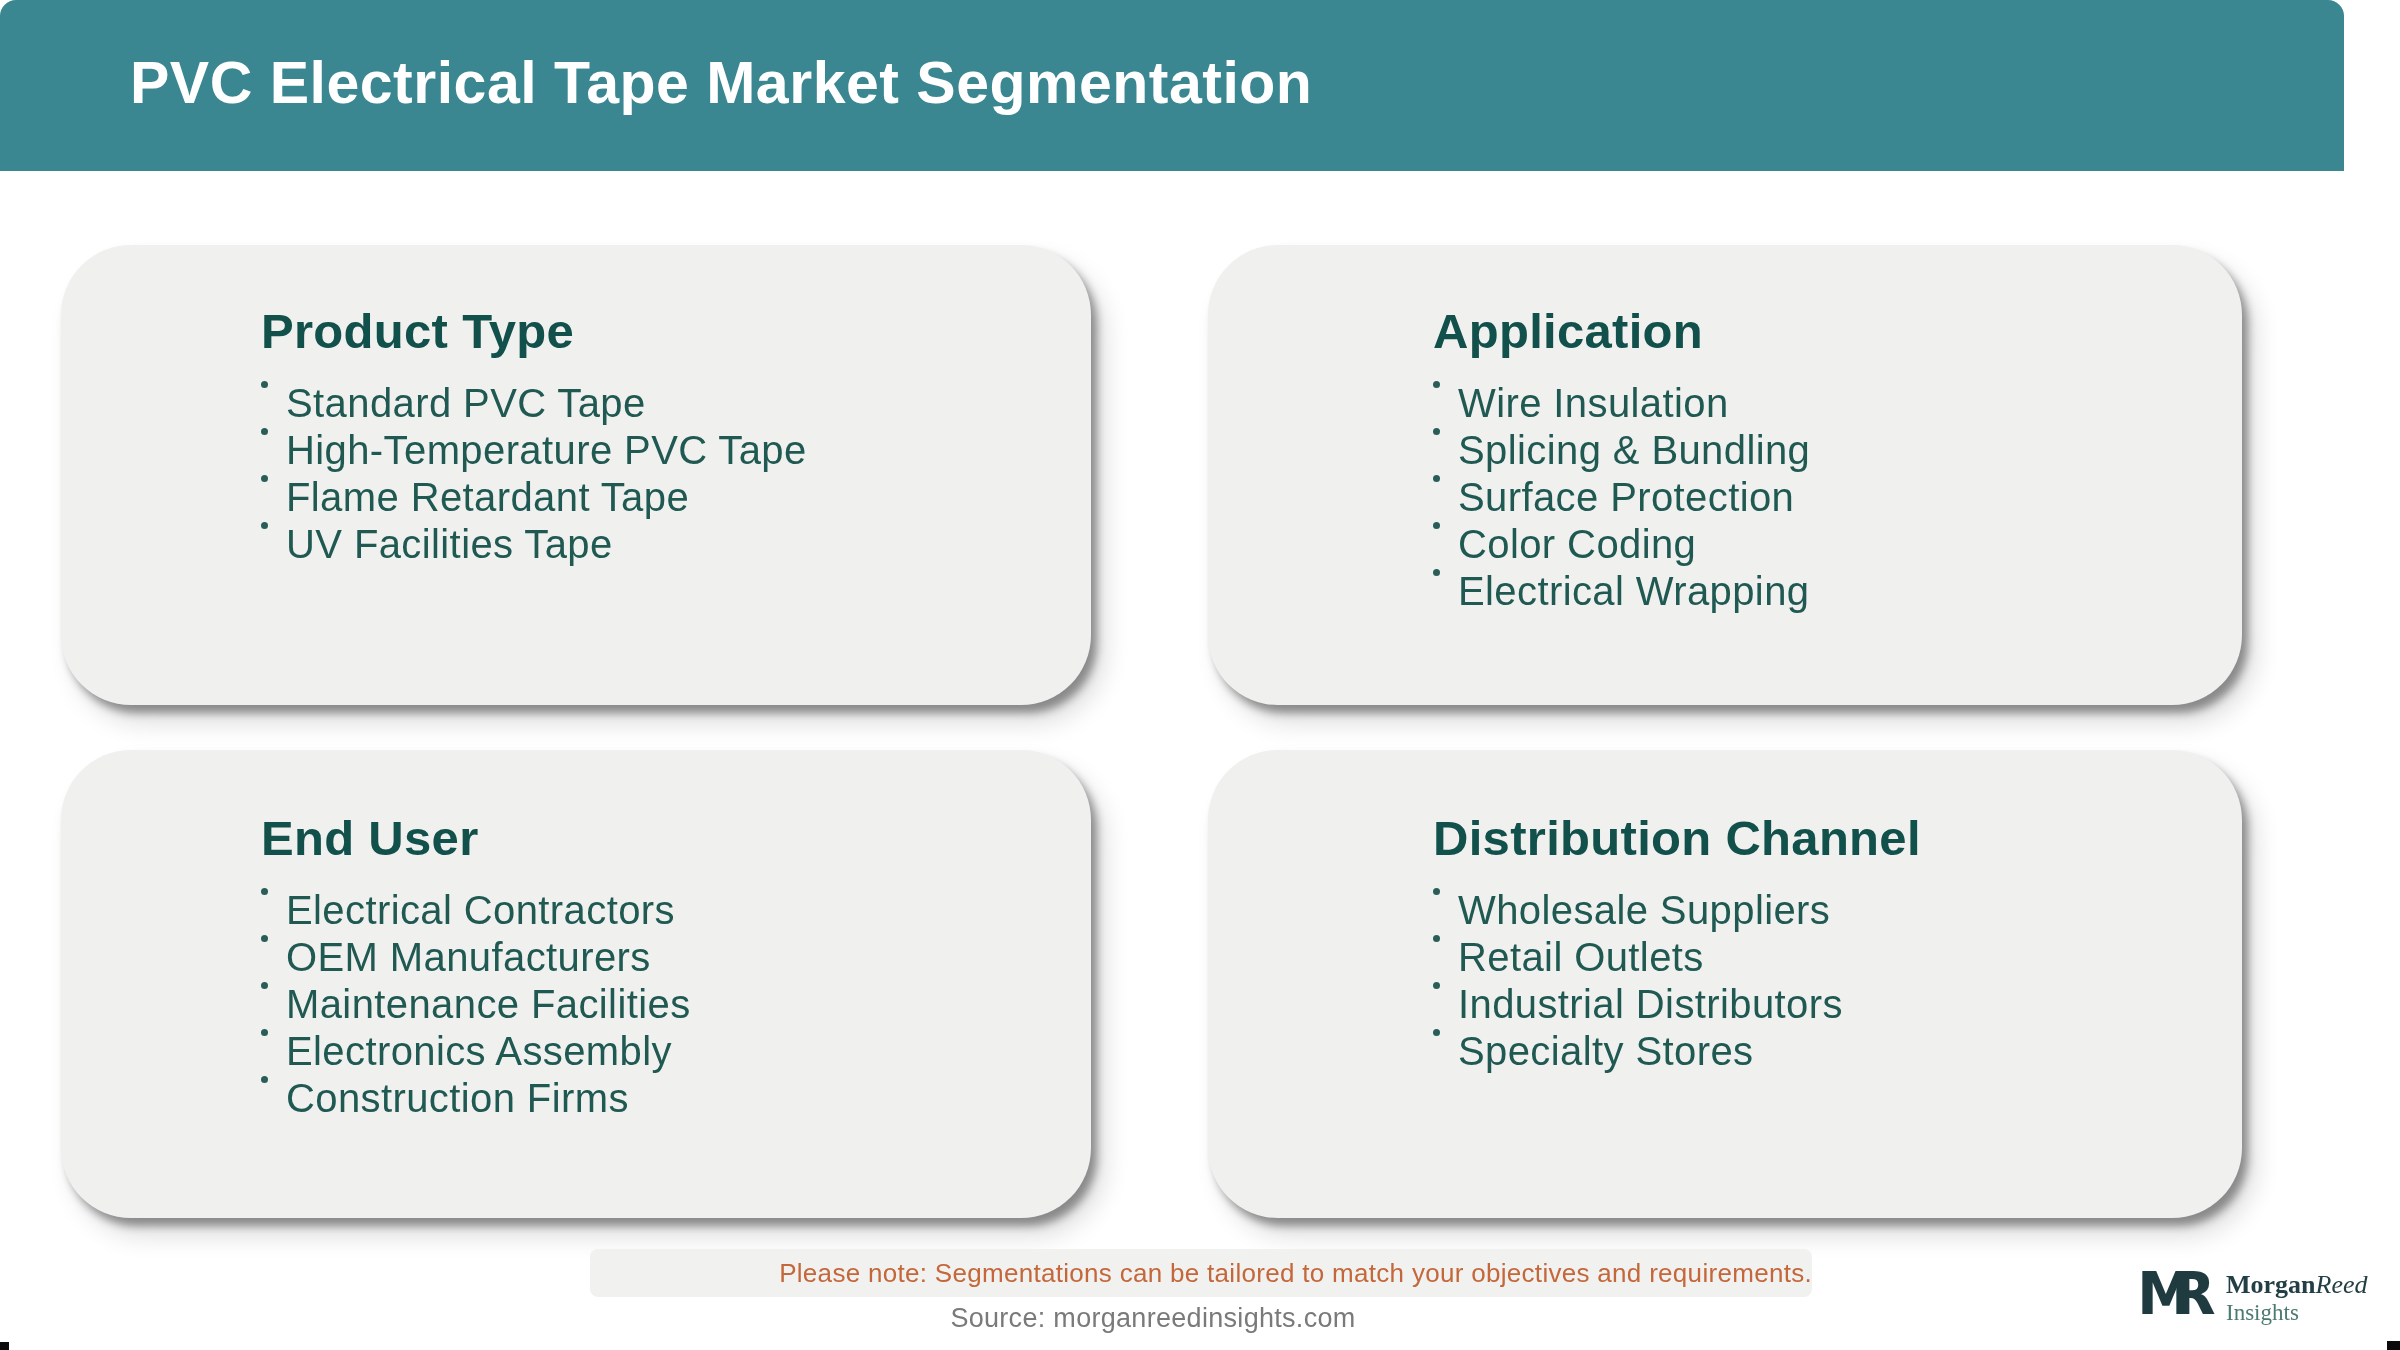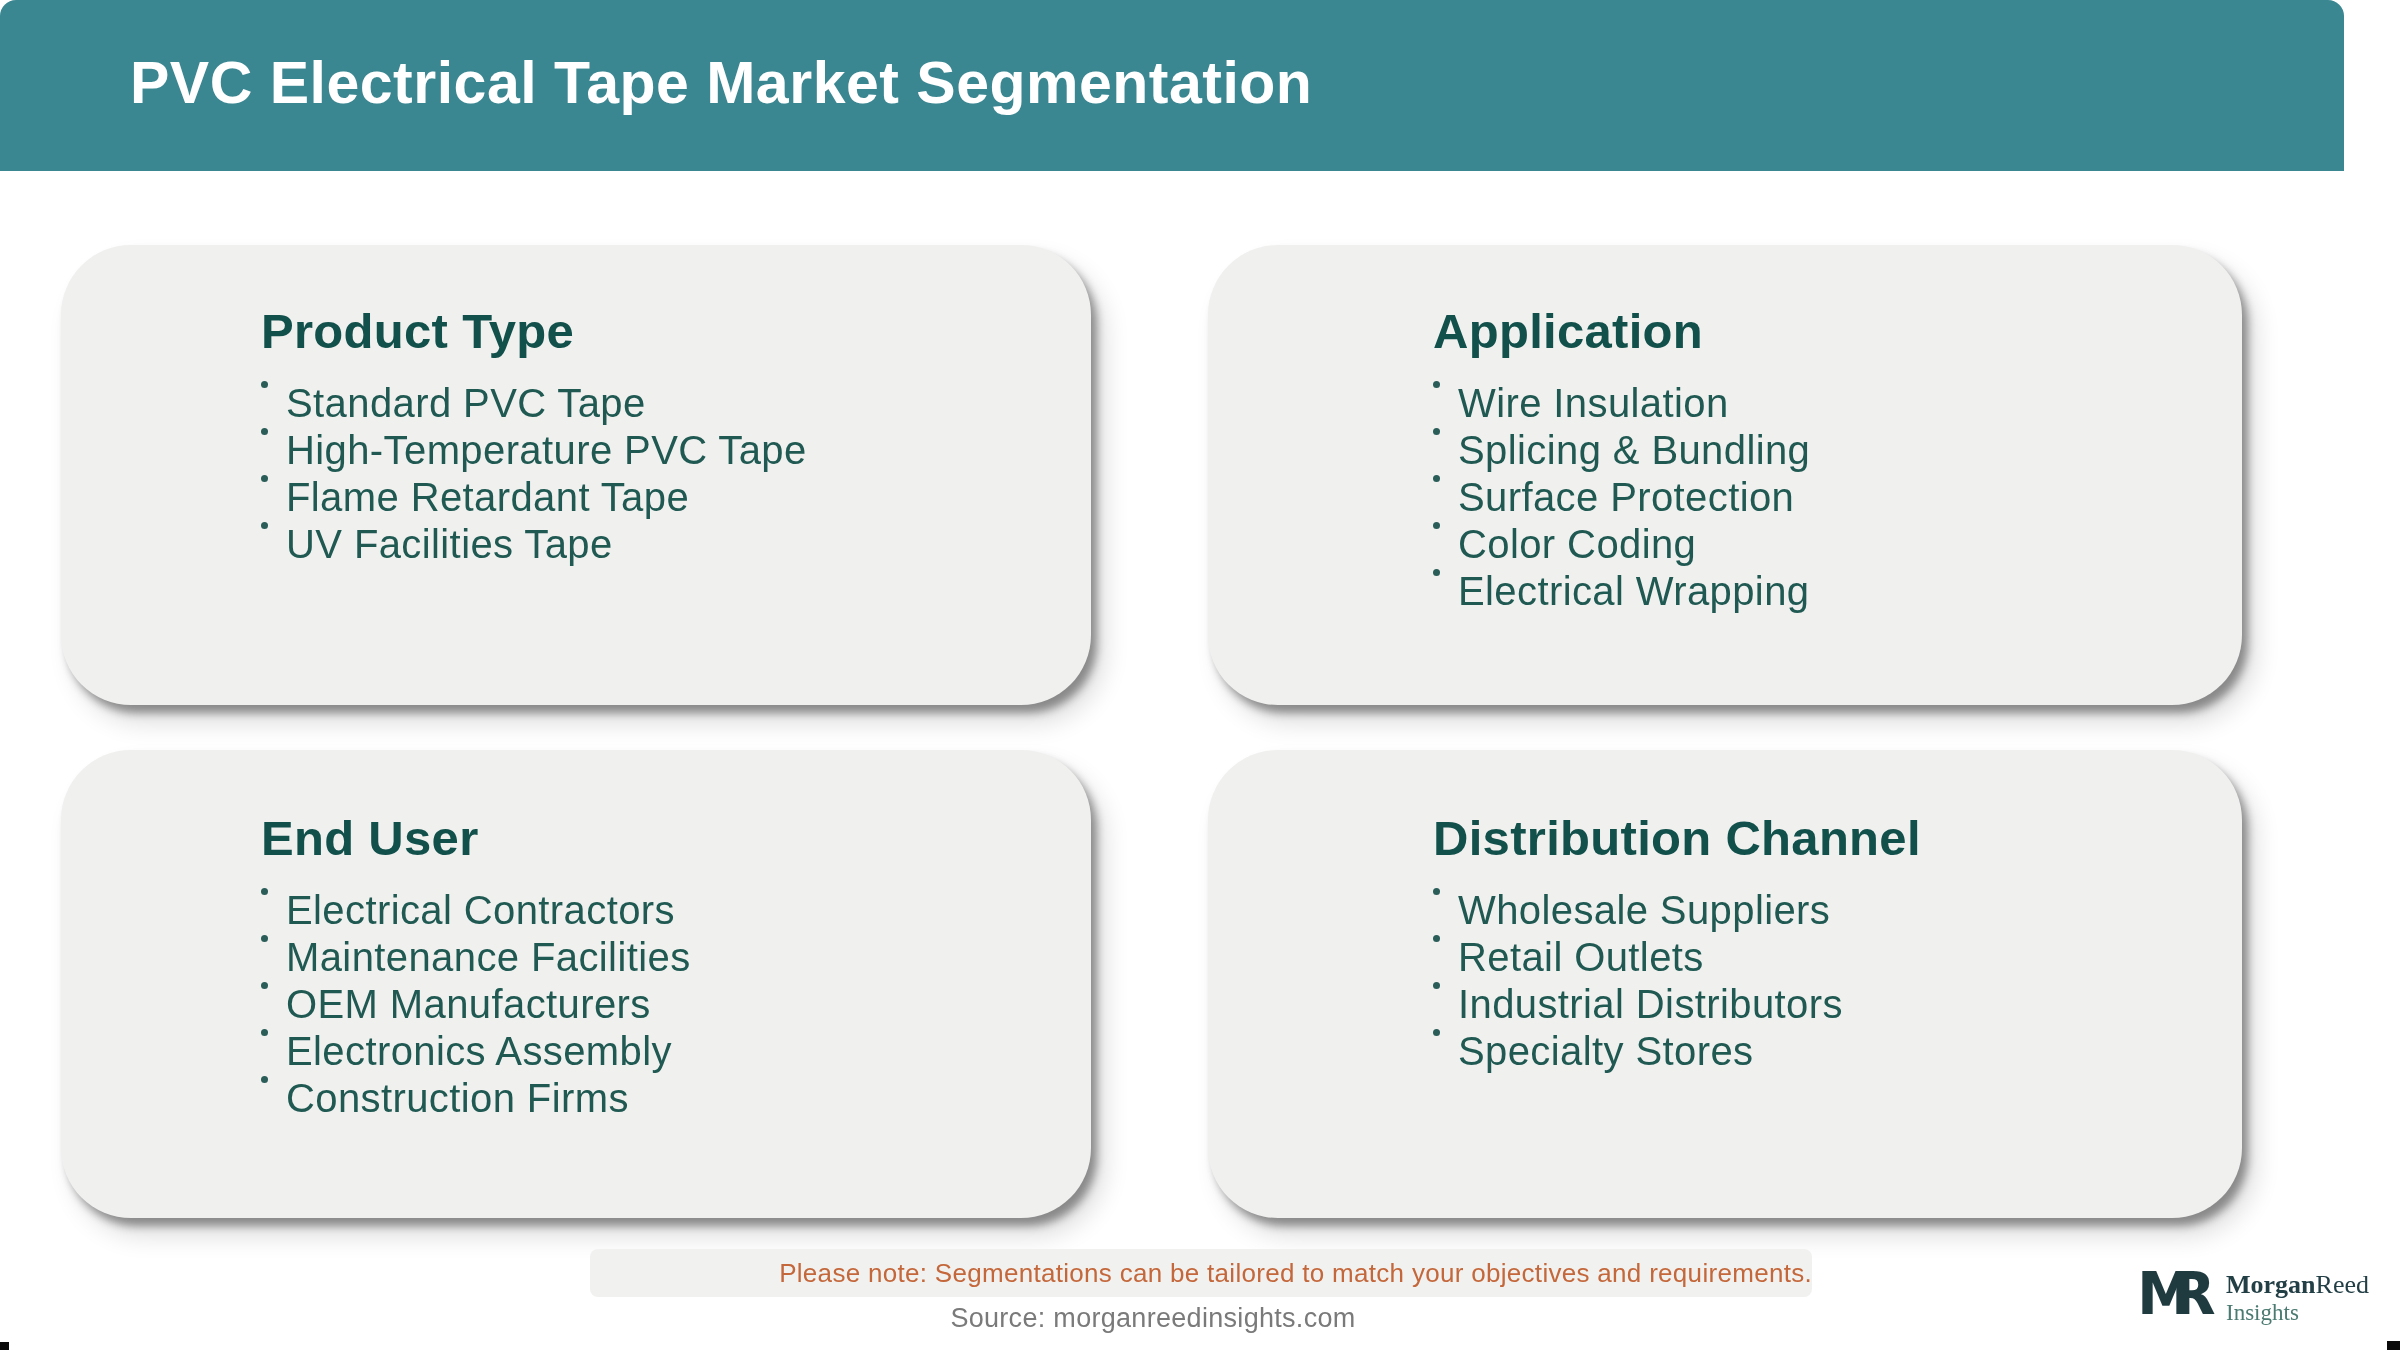--- a/index.html
+++ b/index.html
@@ -103,21 +103,21 @@
     align-items: flex-start;
   }
   .logo-mark { width: 76px; height: 50px; overflow: visible; margin-right: 10px; }
   .logo-text { display: flex; flex-direction: column; line-height: 1; margin-top: 4px; }
   .logo-name {
     font-family: "Liberation Serif", "DejaVu Serif", serif;
     font-size: 26px;
     color: #233F46;
   }
   .logo-name .nm1 { font-weight: bold; }
-  .logo-name .nm2 { font-weight: 500; }
+  .logo-name .nm2 { font-weight: 500; font-style: italic; }
   .logo-tagline {
     font-family: "Liberation Serif", "DejaVu Serif", serif;
     font-size: 23px;
     color: #4A7A70;
     margin-top: 3px;
   }
 
   
   .corner-mark { position: absolute; background: #0a0a0a; }
   .corner-mark.bl { left: 0; top: 1342px; width: 9px; height: 8px; }
@@ -182,25 +182,25 @@
 
   <div class="card c2">
     <h2>End User</h2>
     <ul>
       <li>
           <span class="bullet-dot"></span>
           <span>Electrical Contractors</span>
         </li>
       <li>
           <span class="bullet-dot"></span>
+          <span>OEM Manufacturers</span>
+        </li>
+      <li>
+          <span class="bullet-dot"></span>
           <span>Maintenance Facilities</span>
-        </li>
-      <li>
-          <span class="bullet-dot"></span>
-          <span>OEM Manufacturers</span>
         </li>
       <li>
           <span class="bullet-dot"></span>
           <span>Electronics Assembly</span>
         </li>
       <li>
           <span class="bullet-dot"></span>
           <span>Construction Firms</span>
         </li>
     </ul>

